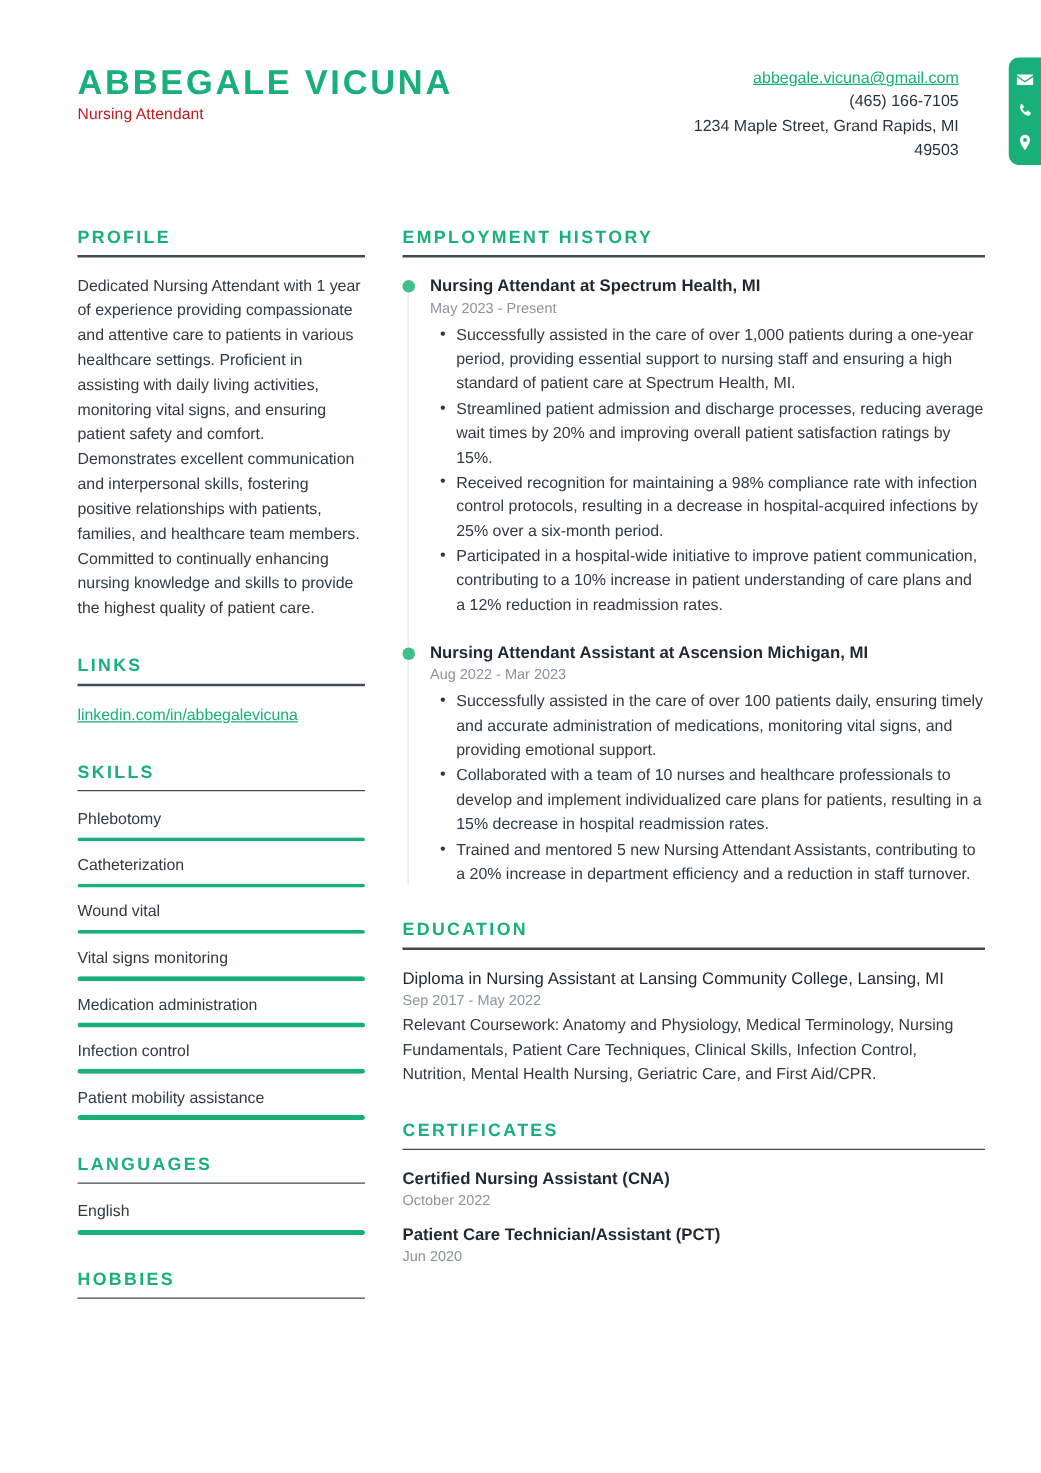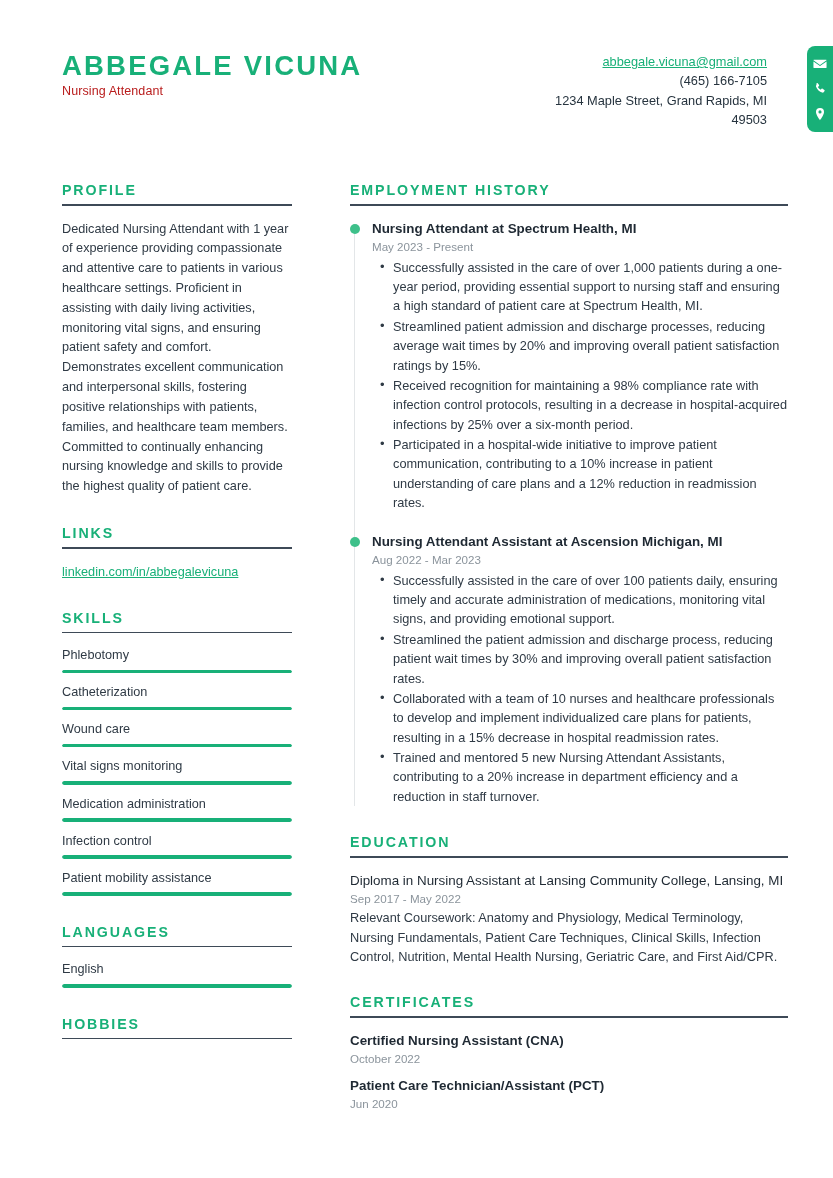--- a/index.html
+++ b/index.html
@@ -88,21 +88,21 @@
     align-items: flex-start;
   }
   .col-left {
     width: 230px;
     margin-left: 62px;
     flex: none;
     padding-top: 62px;
   }
   .col-right {
     flex: 1;
-    margin-left: 58px;
+    margin-left: 30px;
     margin-right: 45px;
     padding-top: 62px;
   }
 
   
   .sec-title {
     font-size: 14.2px;
     font-weight: bold;
     letter-spacing: 1.9px;
     color: #18b078;
@@ -304,21 +304,21 @@
               <div class="bar-fill" style="width: 100%;"></div>
             </div>
         </div>
         <div class="bar-item">
           <div class="bar-label">Catheterization</div>
           <div class="bar-track">
               <div class="bar-fill" style="width: 100%;"></div>
             </div>
         </div>
         <div class="bar-item">
-          <div class="bar-label">Wound care</div>
+          <div class="bar-label">Wound vital</div>
           <div class="bar-track">
               <div class="bar-fill" style="width: 100%;"></div>
             </div>
         </div>
         <div class="bar-item">
           <div class="bar-label">Vital signs monitoring</div>
           <div class="bar-track">
               <div class="bar-fill" style="width: 100%;"></div>
             </div>
         </div>
@@ -379,21 +379,20 @@
               <li>Participated in a hospital-wide initiative to improve patient communication, contributing to a 10% increase in patient understanding of care plans and a 12% reduction in readmission rates.</li>
             </ul>
           </div>
 
           <div class="job">
             <span class="job-dot"></span>
             <div class="job-title">Nursing Attendant Assistant at Ascension Michigan, MI</div>
             <div class="job-dates">Aug 2022 - Mar 2023</div>
             <ul class="bullets">
               <li>Successfully assisted in the care of over 100 patients daily, ensuring timely and accurate administration of medications, monitoring vital signs, and providing emotional support.</li>
-              <li>Streamlined the patient admission and discharge process, reducing patient wait times by 30% and improving overall patient satisfaction rates.</li>
               <li>Collaborated with a team of 10 nurses and healthcare professionals to develop and implement individualized care plans for patients, resulting in a 15% decrease in hospital readmission rates.</li>
               <li>Trained and mentored 5 new Nursing Attendant Assistants, contributing to a 20% increase in department efficiency and a reduction in staff turnover.</li>
             </ul>
           </div>
 
         </div>
       </div>
 
       <div class="sec-block">
         <div class="sec-title">EDUCATION</div>

